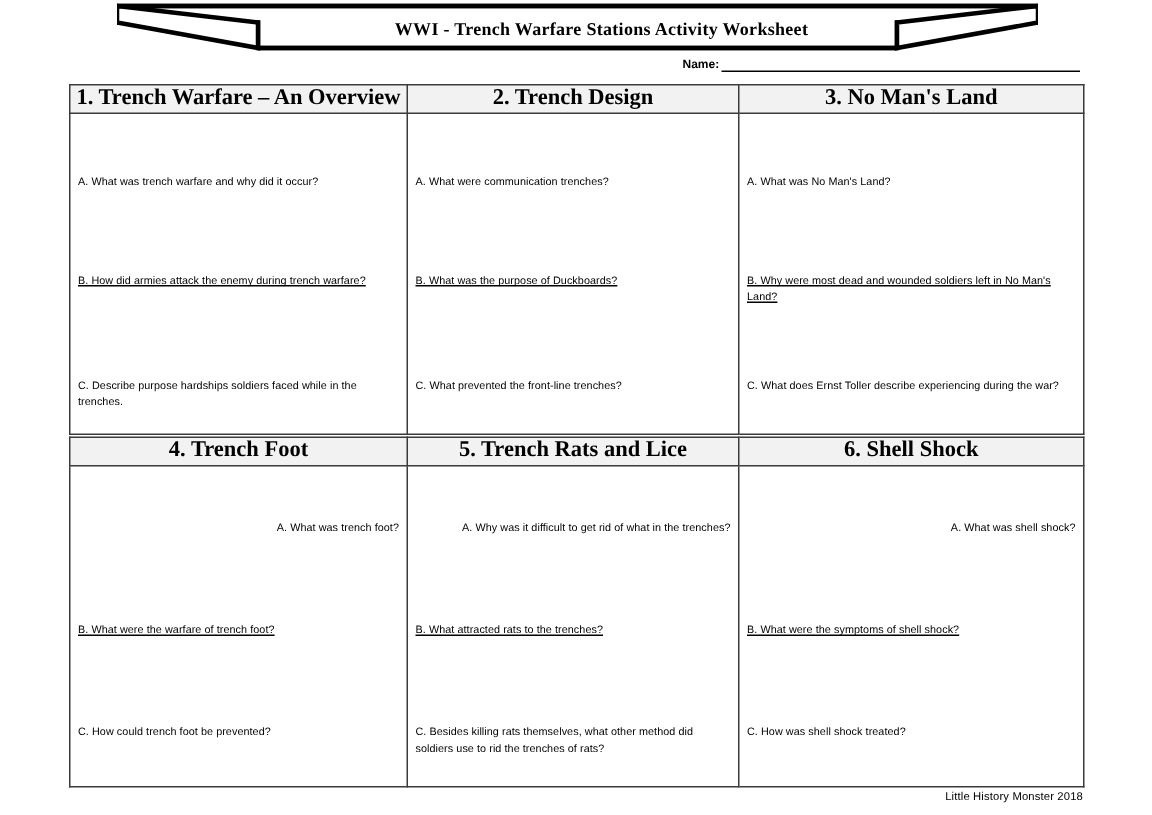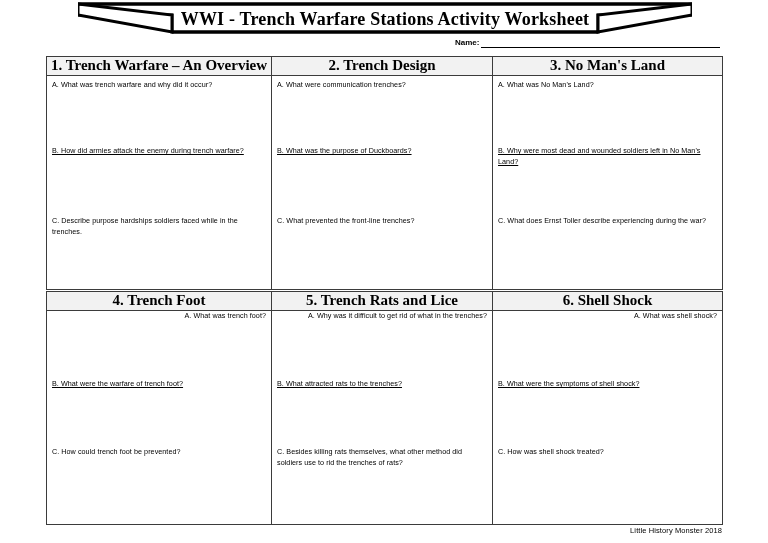--- a/index.html
+++ b/index.html
@@ -32,30 +32,30 @@
   .banner-svg {
     position: absolute;
     left: 0;
     top: 0;
     width: 614px;
     height: 32px;
     display: block;
   }
   .banner-title {
     position: absolute;
-    left: 0;
+    left: 16px;
     top: 0;
     width: 614px;
     height: 32px;
     display: flex;
     align-items: center;
     justify-content: center;
     font-family: "Liberation Serif", serif;
     font-weight: bold;
-    font-size: 18px;
+    font-size: 12px;
     letter-spacing: 0.2px;
     white-space: nowrap;
     padding-top: 2px;
     box-sizing: border-box;
   }
 
   
   .name-row {
     position: absolute;
     left: 455px;
@@ -117,20 +117,21 @@
     padding: 4px 5px 0 5px;
     box-sizing: border-box;
   }
   .q {
     font-size: 7.2px;
     line-height: 10.5px;
     letter-spacing: 0.05px;
     position: absolute;
     left: 5px;
     right: 5px;
+    margin-top: 36px;
   }
   .q.qa { top: 4px; }
   .q.qb { top: 70px; text-decoration: underline; }
   .q.qc { top: 140px; }
 
   
   .block-2 .q.qa { top: 0; text-align: right; }
   .block-2 .q.qb { top: 68px; }
   .block-2 .q.qc { top: 136px; }
 

